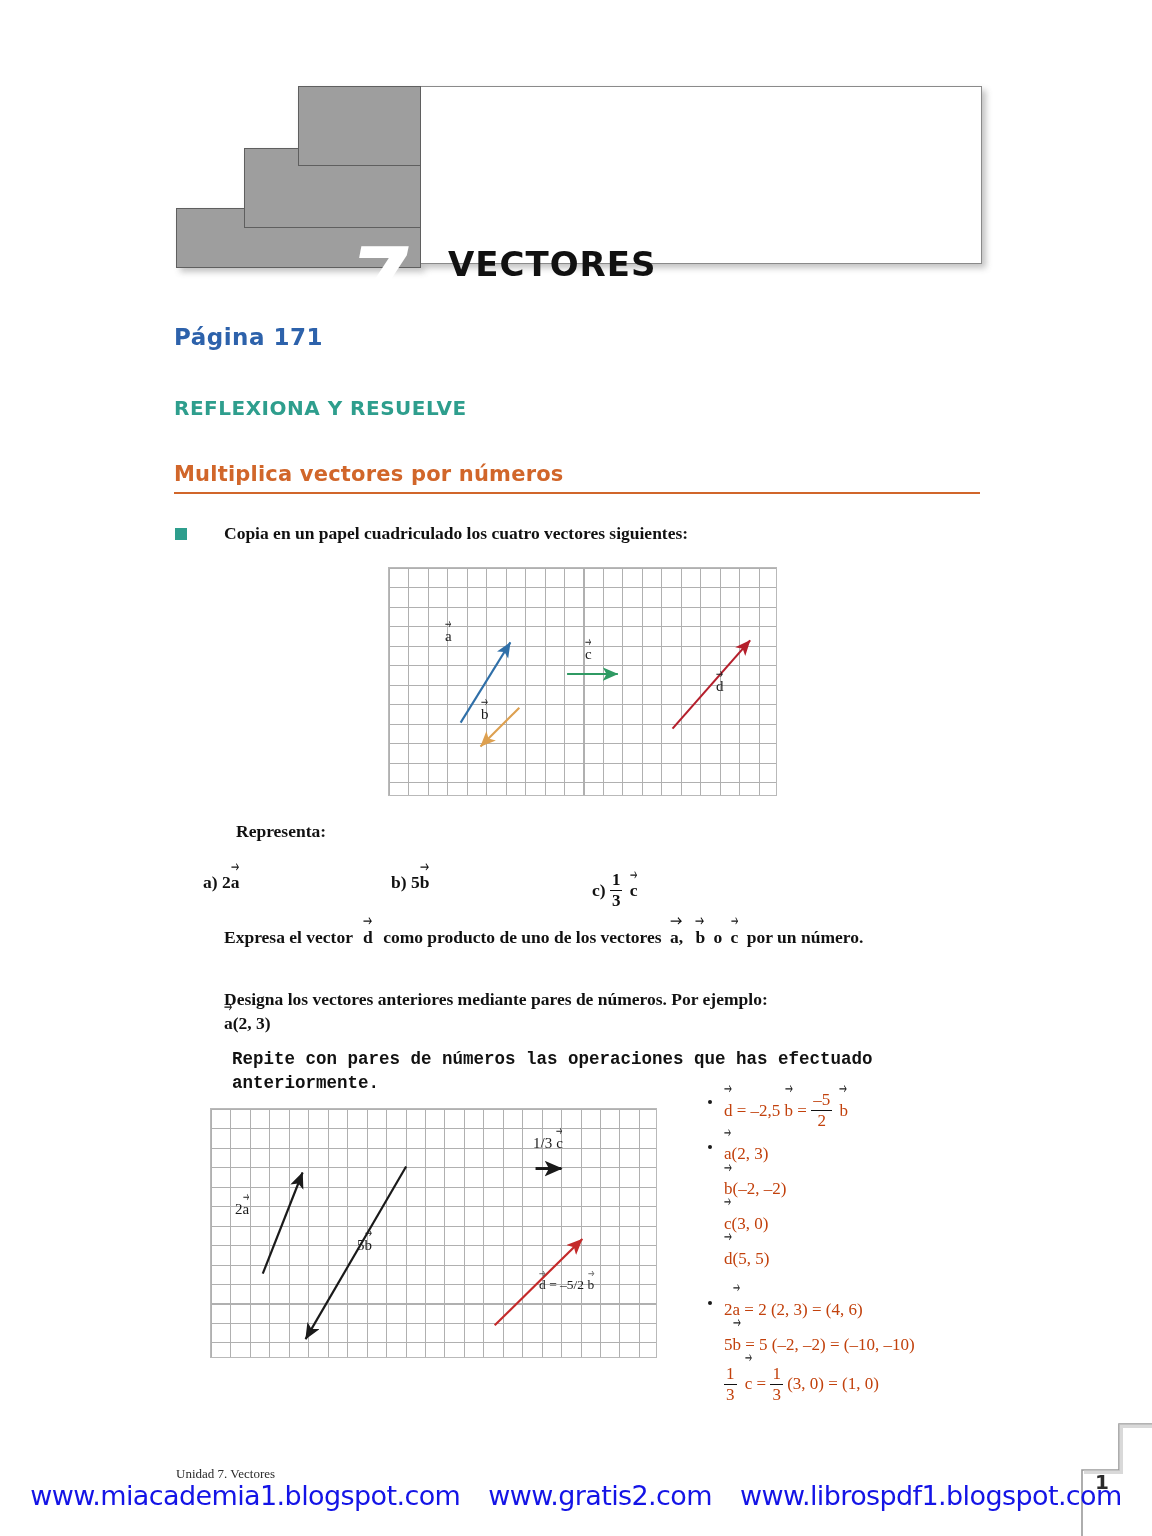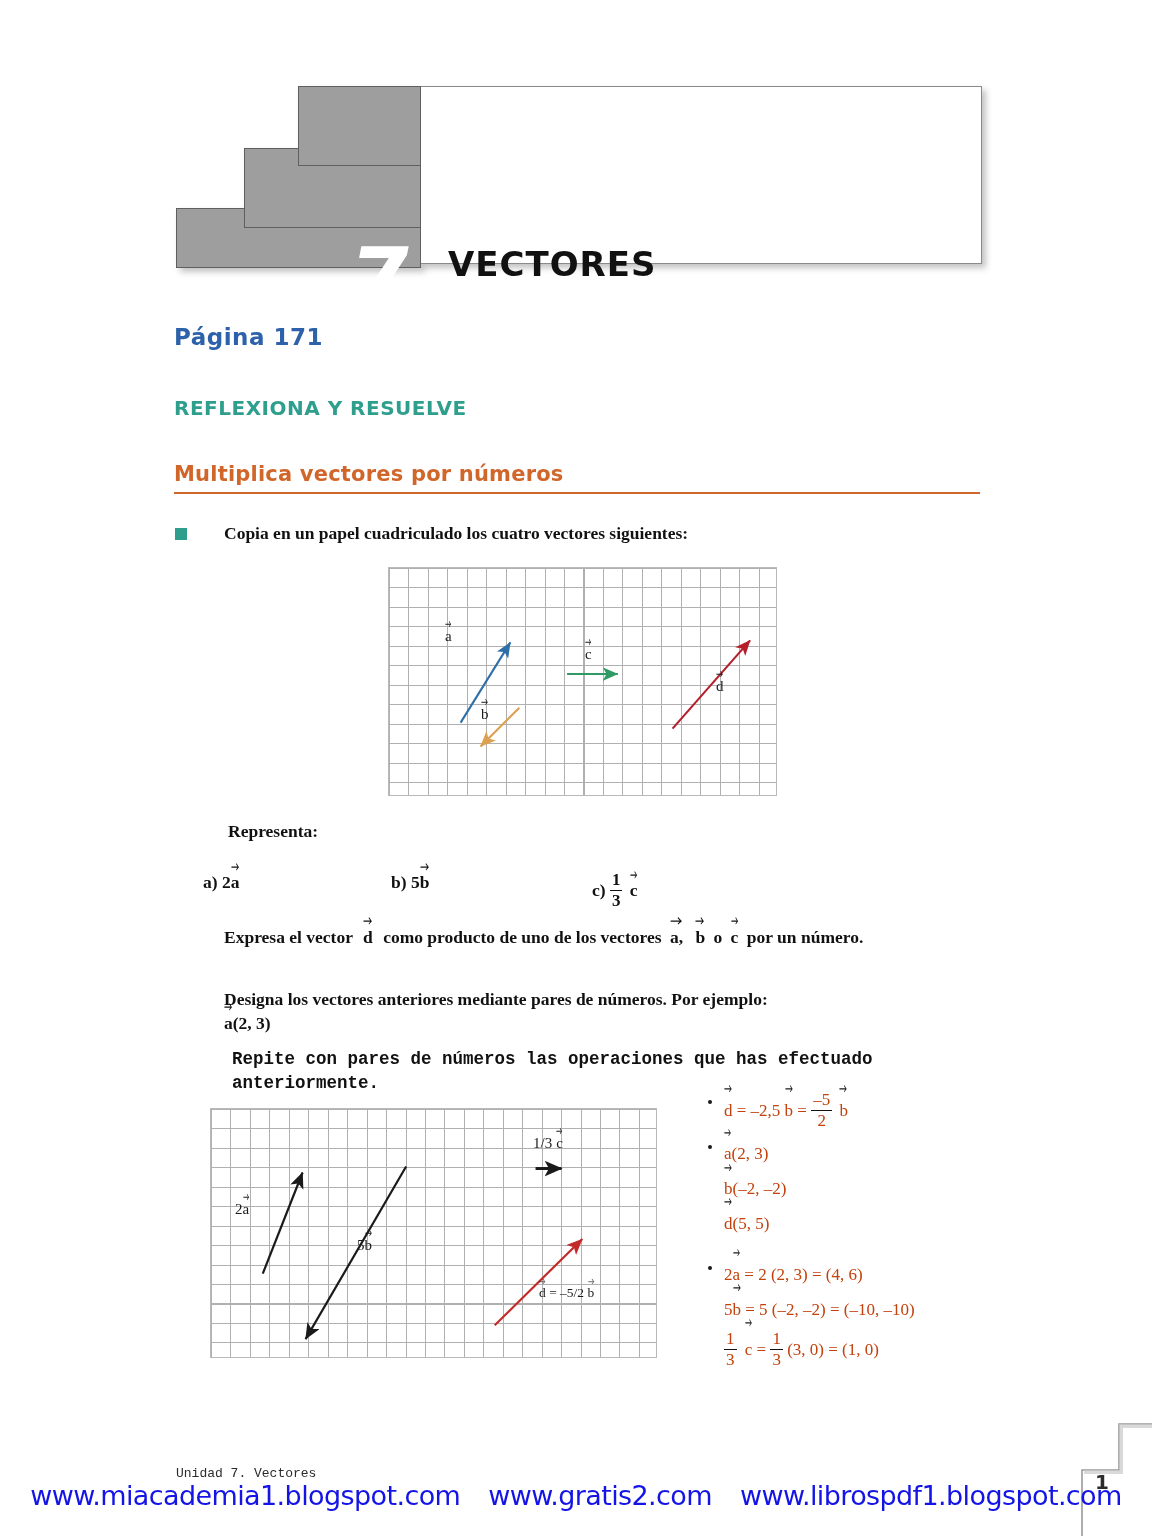--- a/index.html
+++ b/index.html
@@ -137,21 +137,21 @@
   }
   #bullet-marker {
     position: absolute;
     left: 175px;
     top: 528px;
     width: 12px;
     height: 12px;
     background: #2e9e8d;
   }
   #instruction-copy { left: 203px; top: 522px; width: 760px; }
-  #label-representa { left: 207px; top: 820px; text-align: center; }
+  #label-representa { left: 215px; top: 820px; text-align: center; }
 
   #options-row {
     position: absolute;
     left: 203px;
     top: 864px;
     width: 760px;
     height: 46px;
   }
   .opt { position: absolute; font-family: "Liberation Serif", serif;
          font-weight: bold; font-size: 17.5px; color: #111; }
@@ -238,21 +238,21 @@
     background: #1b1b1b;
   }
   .ans-line { padding-left: 16px; line-height: 2.05; white-space: nowrap; }
   .ans-line.ind { padding-left: 16px; }
 
   
   #footer-unit {
     position: absolute;
     left: 176px;
     top: 1466px;
-    font-family: Liberation Mono, monospace;
+    font-family: Liberation Serif, serif;
     font-size: 13px;
     color: #2b2b2b;
   }
   #footer-links {
     position: absolute;
     left: 0;
     top: 1480px;
     width: 1152px;
     text-align: center;
     font-family: "DejaVu Sans", sans-serif;
@@ -466,21 +466,21 @@
           </svg>
         </span><span>b</span></span>
   </div>
   <div class="glabel" style="left:322px; top:26px;">
     <span>1/3</span><span class="vecletter" style="margin-left:4px;"><span class="arr">
           <svg viewBox="0 0 20 8" preserveAspectRatio="none">
             <path d="M1,5.6 L16,5.6 M12,2.4 L17,5.6 L12,8.2" stroke="#1b1b1b" stroke-width="1.1" fill="none"></path>
           </svg>
         </span><span>c</span></span>
   </div>
-  <div class="glabel small" style="left:328px; top:176px;text-align:center;">
+  <div class="glabel small" style="left:328px; top:168px;text-align:center;">
     <span class="vecletter"><span class="arr">
           <svg viewBox="0 0 20 8" preserveAspectRatio="none">
             <path d="M1,5.6 L16,5.6 M12,2.4 L17,5.6 L12,8.2" stroke="#1b1b1b" stroke-width="1.1" fill="none"></path>
           </svg>
         </span><span>d</span></span><span> = –5/2 </span><span class="vecletter"><span class="arr">
           <svg viewBox="0 0 20 8" preserveAspectRatio="none">
             <path d="M1,5.6 L16,5.6 M12,2.4 L17,5.6 L12,8.2" stroke="#1b1b1b" stroke-width="1.1" fill="none"></path>
           </svg>
         </span><span>b</span></span>
   </div>
@@ -530,20 +530,27 @@
             <svg viewBox="0 0 20 8" preserveAspectRatio="none">
               <path d="M1,5.6 L16,5.6 M12,2.4 L17,5.6 L12,8.2" stroke="#1b1b1b" stroke-width="1.1" fill="none"></path>
             </svg>
           </span><span>b</span></span><span>(–2, –2)</span>
     </div>
     <div class="ans-line ind">
       <span class="vecletter"><span class="arr">
             <svg viewBox="0 0 20 8" preserveAspectRatio="none">
               <path d="M1,5.6 L16,5.6 M12,2.4 L17,5.6 L12,8.2" stroke="#1b1b1b" stroke-width="1.1" fill="none"></path>
             </svg>
+          </span><span>c</span></span><span>(3, 0)</span>
+    </div>
+    <div class="ans-line ind">
+      <span class="vecletter"><span class="arr">
+            <svg viewBox="0 0 20 8" preserveAspectRatio="none">
+              <path d="M1,5.6 L16,5.6 M12,2.4 L17,5.6 L12,8.2" stroke="#1b1b1b" stroke-width="1.1" fill="none"></path>
+            </svg>
           </span><span>d</span></span><span>(5, 5)</span>
     </div>
   </div>
 
   <div class="ans-item" style="margin-top:16px;">
     <span class="ans-bullet"></span>
     <div class="ans-line">
       <span>2</span><span class="vecletter"><span class="arr">
             <svg viewBox="0 0 20 8" preserveAspectRatio="none">
               <path d="M1,5.6 L16,5.6 M12,2.4 L17,5.6 L12,8.2" stroke="#1b1b1b" stroke-width="1.1" fill="none"></path>

